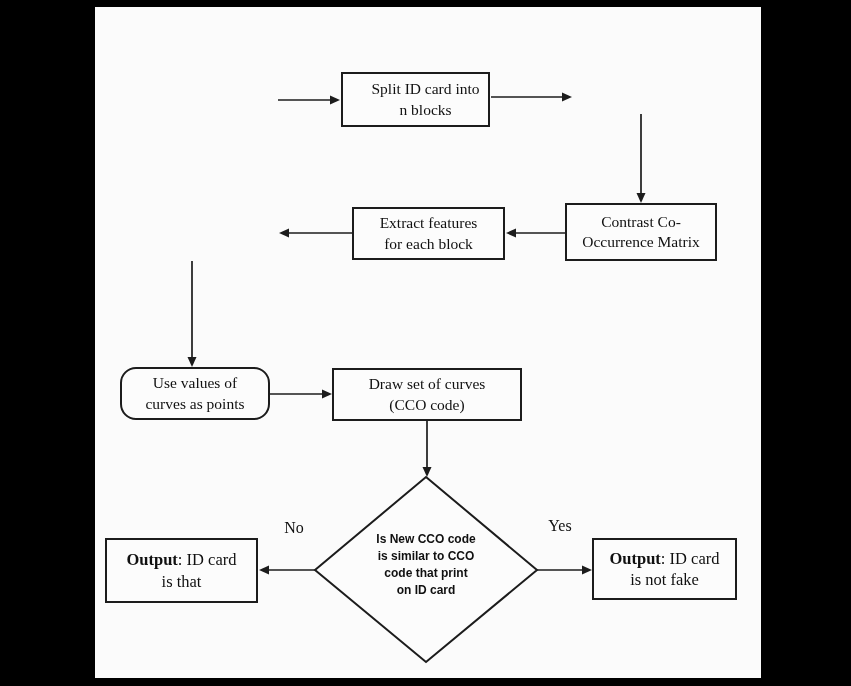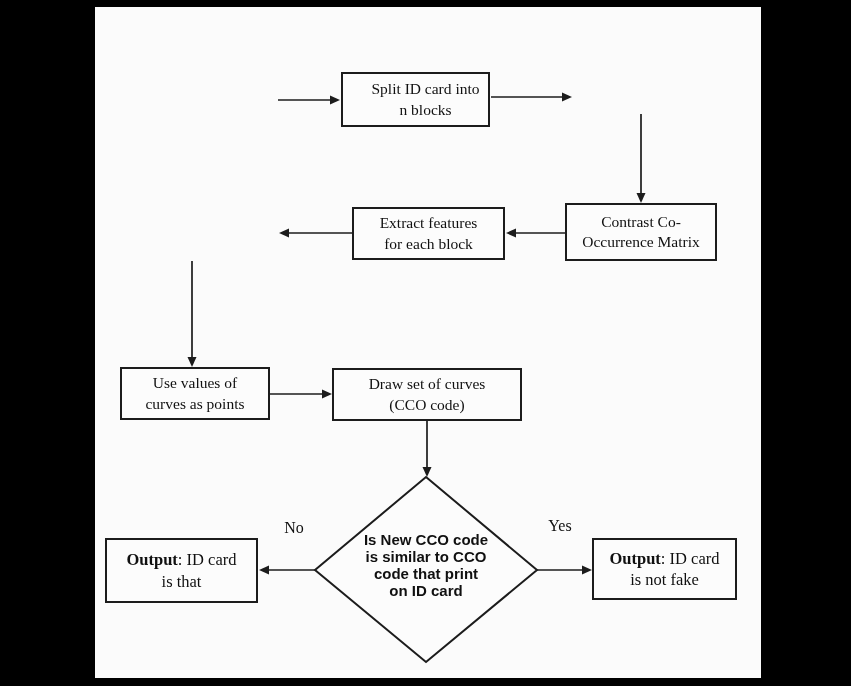--- a/index.html
+++ b/index.html
@@ -36,21 +36,21 @@
   }
   .node .line { white-space: nowrap; }
   .node b { font-weight: bold; }
 
   .node-input        { left: 125px; top: 84px;  width: 152px; height: 38px; }
   .node-split        { left: 341px; top: 72px;  width: 149px; height: 55px; padding-left: 20px; }
   .node-quantization { left: 573px; top: 80px;  width: 151px; height: 34px; }
   .node-ccom         { left: 565px; top: 203px; width: 152px; height: 58px; }
   .node-extract      { left: 352px; top: 207px; width: 153px; height: 53px; }
   .node-vector       { left: 122px; top: 207px; width: 156px; height: 53px; }
-  .node-points       { left: 120px; top: 367px; width: 150px; height: 53px; }
+  .node-points       { left: 120px; top: 367px; width: 150px; height: 53px; border-radius: 16px; }
   .node-curves       { left: 332px; top: 368px; width: 190px; height: 53px; }
   .node-out-fake     { left: 105px; top: 538px; width: 153px; height: 65px; font-size: 16.5px; }
   .node-out-real     { left: 592px; top: 538px; width: 145px; height: 62px; font-size: 16.5px; }
 
   .svg-layer {
     position: absolute;
     left: 0; top: 0;
     width: 851px; height: 686px;
     pointer-events: none;
   }
@@ -58,21 +58,21 @@
   .svg-layer polygon { fill: #1c1c1c; }
   .svg-layer .diamond-shape { fill: #fcfcfc; stroke: #1c1c1c; stroke-width: 2; }
 
   .decision-text {
     position: absolute;
     left: 356px; top: 531px;
     width: 140px;
     text-align: center;
     font-family: "Liberation Sans", sans-serif;
     font-weight: bold;
-    font-size: 15px;
+    font-size: 12px;
     line-height: 17px;
     color: #101010;
   }
 
   .edge-label {
     position: absolute;
     font-size: 16px;
     color: #101010;
     text-align: center;
   }

